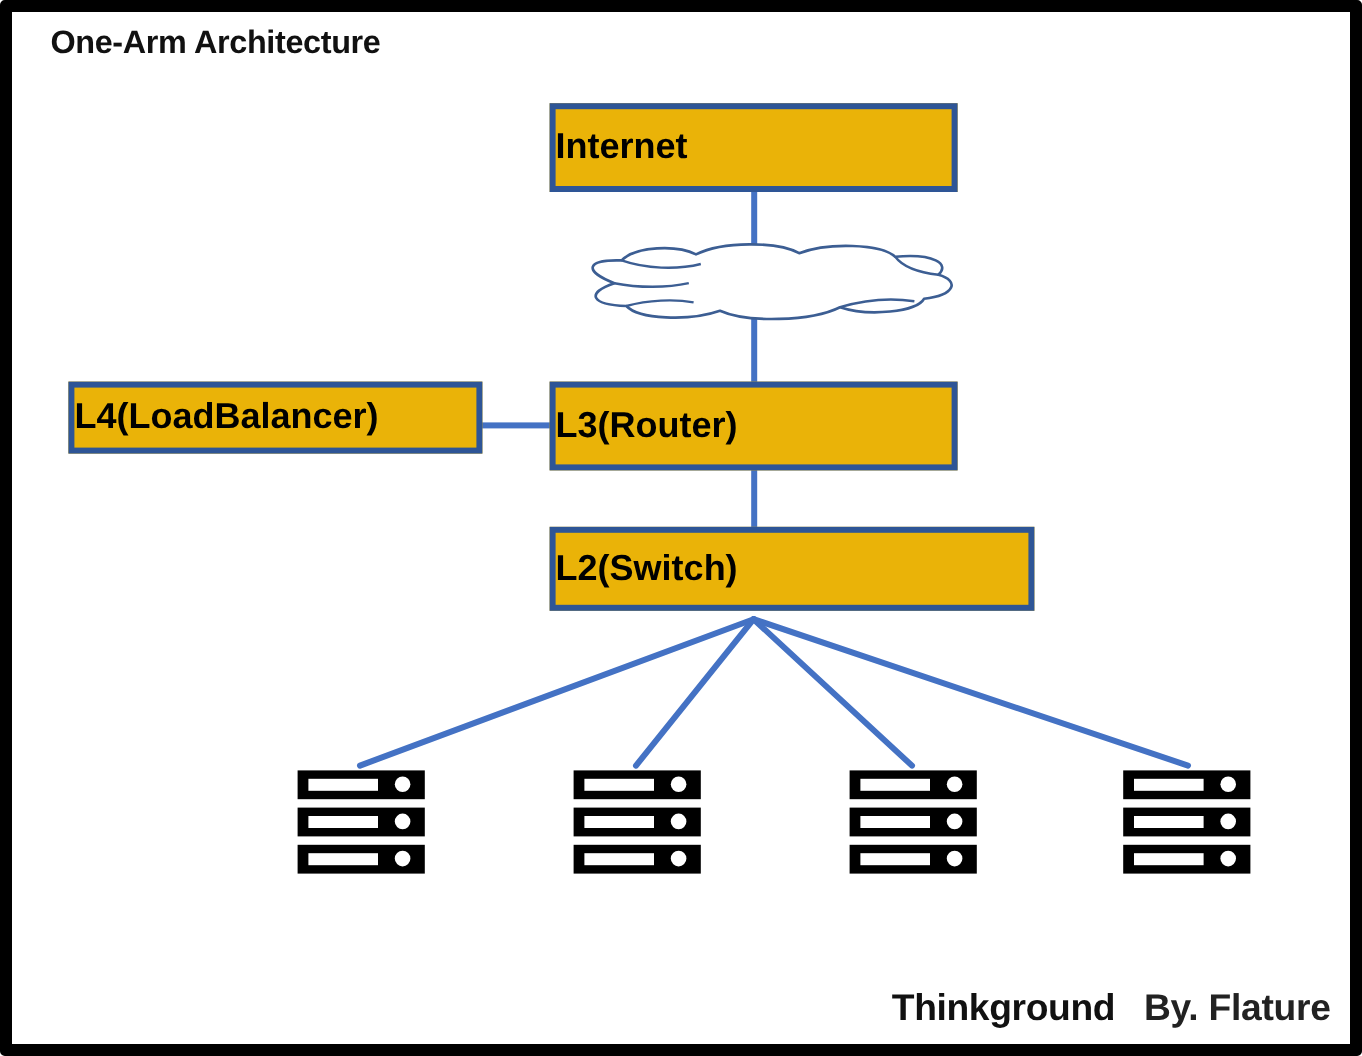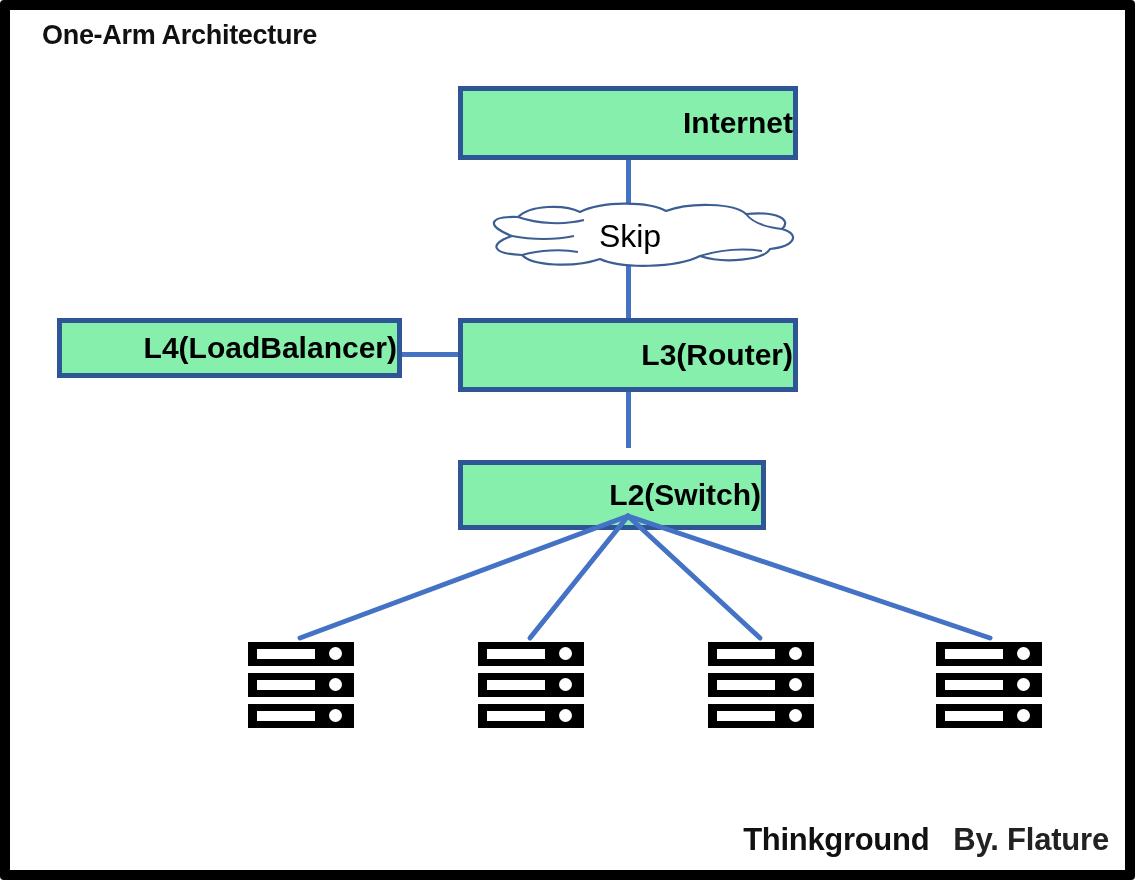--- a/index.html
+++ b/index.html
@@ -37,46 +37,46 @@
     color: #111111;
     letter-spacing: -0.3px;
     white-space: nowrap;
     margin-left: 16px;
   }
   
   .node-box {
     position: absolute;
     box-sizing: border-box;
     border: 5px solid #2E5596;
-    background: #86efac;
+    background: #eab308;
     display: flex;
     align-items: center;
-    justify-content: flex-end;
+    justify-content: flex-start;
     color: #000000;
     font-weight: bold;
     white-space: nowrap;
   }
   #box-internet {
     left: 458px; top: 86px;
     width: 340px; height: 74px;
     font-size: 30px;
   }
   #box-l3 {
     left: 458px; top: 318px;
     width: 340px; height: 74px;
     font-size: 30px;
   }
   #box-l4 {
     left: 57px; top: 318px;
     width: 345px; height: 60px;
     font-size: 30px;
   }
   #box-l2 {
-    left: 458px; top: 460px;
-    width: 308px; height: 70px;
+    left: 458px; top: 439px;
+    width: 404px; height: 70px;
     font-size: 30px;
   }
   
   .connector {
     position: absolute;
     background: #4472C4;
   }
   .connector-v { width: 5px; }
   .connector-h { height: 5px; }
   #conn-internet-cloud {
@@ -202,23 +202,20 @@
                C 224 70, 170 71, 148 61
                C 122 70, 80 68, 70 57
                C 40 56, 36 46, 60 38 Z" fill="#ffffff" stroke="#3C5E93" stroke-width="2.2" stroke-linejoin="round"></path>
       <path d="M 66 19 C 86 26, 112 27, 132 22" fill="none" stroke="#3C5E93" stroke-width="2"></path>
       <path d="M 60 38 C 80 42, 104 42, 122 38" fill="none" stroke="#3C5E93" stroke-width="2"></path>
       <path d="M 248 58 C 268 52, 290 50, 310 53" fill="none" stroke="#3C5E93" stroke-width="2"></path>
       <path d="M 294 16 C 300 24, 312 29, 330 31" fill="none" stroke="#3C5E93" stroke-width="2"></path>
       <path d="M 70 57 C 88 52, 110 51, 126 54" fill="none" stroke="#3C5E93" stroke-width="2"></path>
     </svg>
   </div>
-  <div id="cloud-label">
-    <span>Skip</span>
-  </div>
 
   <div class="node-box" id="box-l4">
     <span>L4(LoadBalancer)</span>
   </div>
 
   <div class="node-box" id="box-l3">
     <span>L3(Router)</span>
   </div>
 
   <div class="node-box" id="box-l2">

